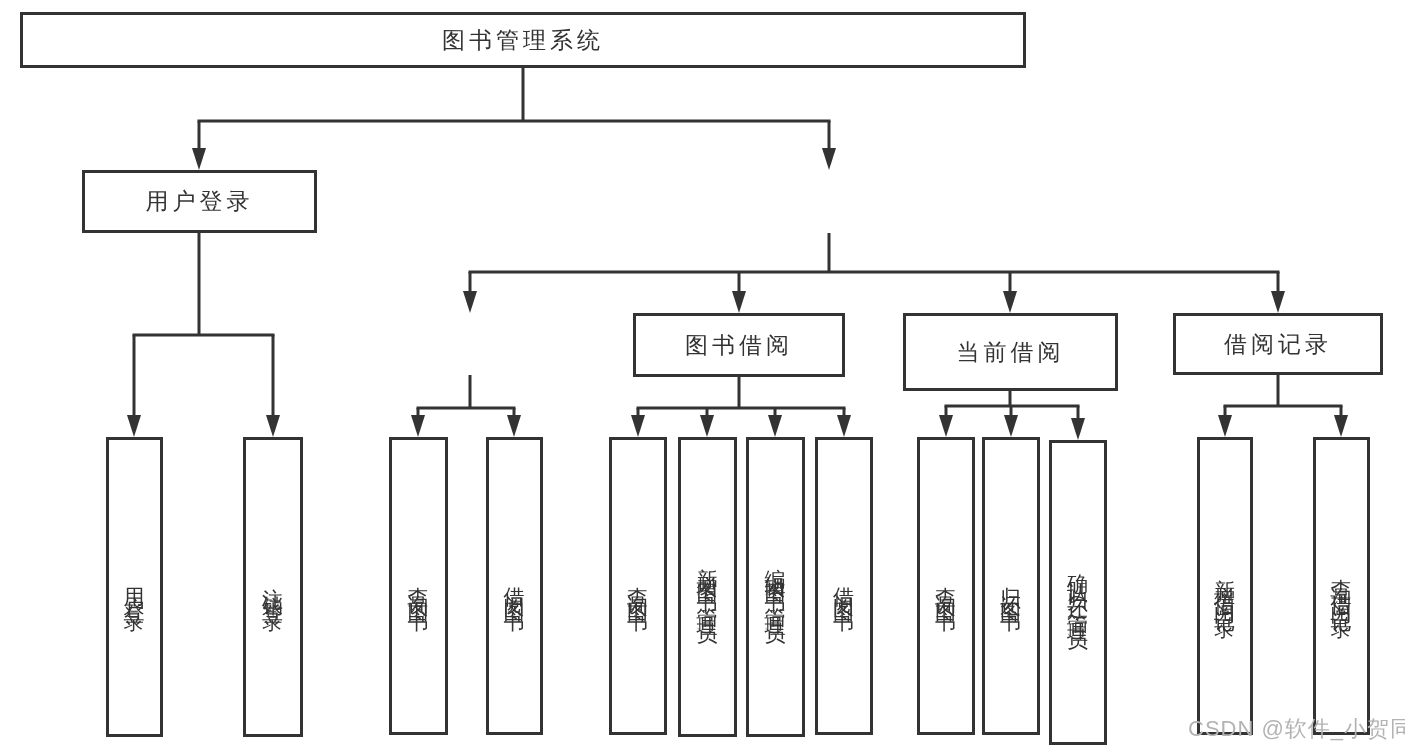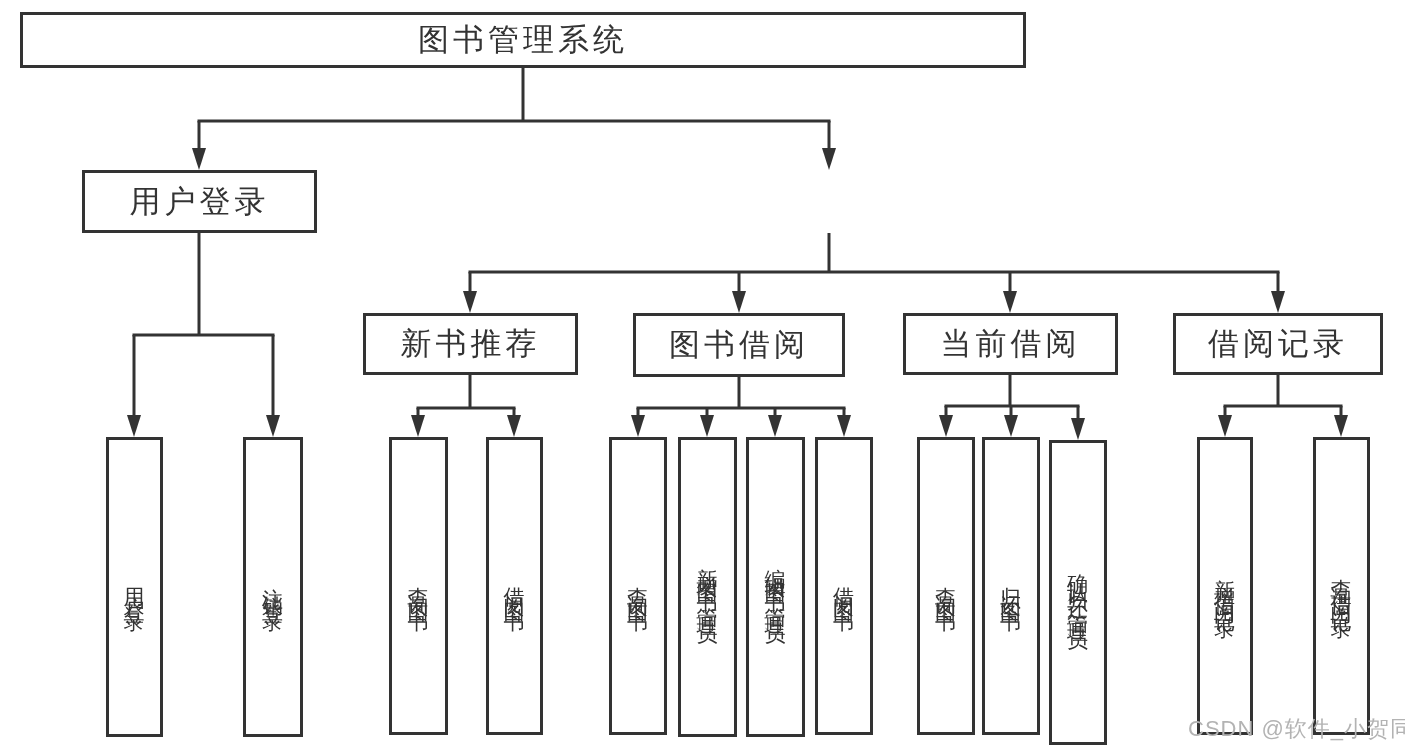--- a/index.html
+++ b/index.html
@@ -27,21 +27,21 @@
     box-sizing: border-box;
     background: #ffffff;
     border: 3px solid #333333;
     color: #333333;
     display: flex;
     align-items: center;
     justify-content: center;
     text-align: center;
   }
   .node.horizontal {
-    font-size: 31px;
+    font-size: 23px;
     letter-spacing: 4px;
     white-space: nowrap;
   }
   .node.vertical {
     font-size: 21px;
   }
   .node.vertical .vtext {
     writing-mode: vertical-lr;
     text-orientation: mixed;
     letter-spacing: 8px;
@@ -110,23 +110,22 @@
       <line x1="1278" y1="375" x2="1278" y2="406" stroke="#333333" stroke-width="3"></line>
       <line x1="1223.5" y1="406" x2="1342.5" y2="406" stroke="#333333" stroke-width="3"></line>
       <line x1="1225" y1="406" x2="1225" y2="423" stroke="#333333" stroke-width="3"></line>
       <polygon points="1225,437 1218,415 1232,415" fill="#333333"></polygon>
       <line x1="1341" y1="406" x2="1341" y2="423" stroke="#333333" stroke-width="3"></line>
       <polygon points="1341,437 1334,415 1348,415" fill="#333333"></polygon>
     </svg>
 
   <div class="node horizontal" style="left: 20px; top: 12px; width: 1006px; height: 56px; border-color: rgb(51, 51, 51); color: rgb(51, 51, 51); background: rgb(255, 255, 255);">图书管理系统</div>
     <div class="node horizontal" style="left: 82px; top: 170px; width: 235px; height: 63px; border-color: rgb(51, 51, 51); color: rgb(51, 51, 51); background: rgb(255, 255, 255);">用户登录</div>
-    <div class="node horizontal" style="left: 363px; top: 313px; width: 215px; height: 62px; border-color: rgb(51, 51, 51); color: rgb(51, 51, 51); background: rgb(255, 255, 255);">新书推荐</div>
     <div class="node horizontal" style="left: 633px; top: 313px; width: 212px; height: 64px; border-color: rgb(51, 51, 51); color: rgb(51, 51, 51); background: rgb(255, 255, 255);">图书借阅</div>
-    <div class="node horizontal" style="left: 903px; top: 313px; width: 215px; height: 62px; border-color: rgb(51, 51, 51); color: rgb(51, 51, 51); background: rgb(255, 255, 255);">当前借阅</div>
+    <div class="node horizontal" style="left: 903px; top: 313px; width: 215px; height: 78px; border-color: rgb(51, 51, 51); color: rgb(51, 51, 51); background: rgb(255, 255, 255);">当前借阅</div>
     <div class="node horizontal" style="left: 1173px; top: 313px; width: 210px; height: 62px; border-color: rgb(51, 51, 51); color: rgb(51, 51, 51); background: rgb(255, 255, 255);">借阅记录</div>
     <div class="node vertical" style="left: 106px; top: 437px; width: 57px; height: 300px; border-color: rgb(51, 51, 51); color: rgb(51, 51, 51); background: rgb(255, 255, 255);">
       <span class="vtext">用户登录</span>
     </div>
     <div class="node vertical" style="left: 243px; top: 437px; width: 60px; height: 300px; border-color: rgb(51, 51, 51); color: rgb(51, 51, 51); background: rgb(255, 255, 255);">
       <span class="vtext">注销登录</span>
     </div>
     <div class="node vertical" style="left: 389px; top: 437px; width: 59px; height: 298px; border-color: rgb(51, 51, 51); color: rgb(51, 51, 51); background: rgb(255, 255, 255);">
       <span class="vtext">查询图书</span>
     </div>

